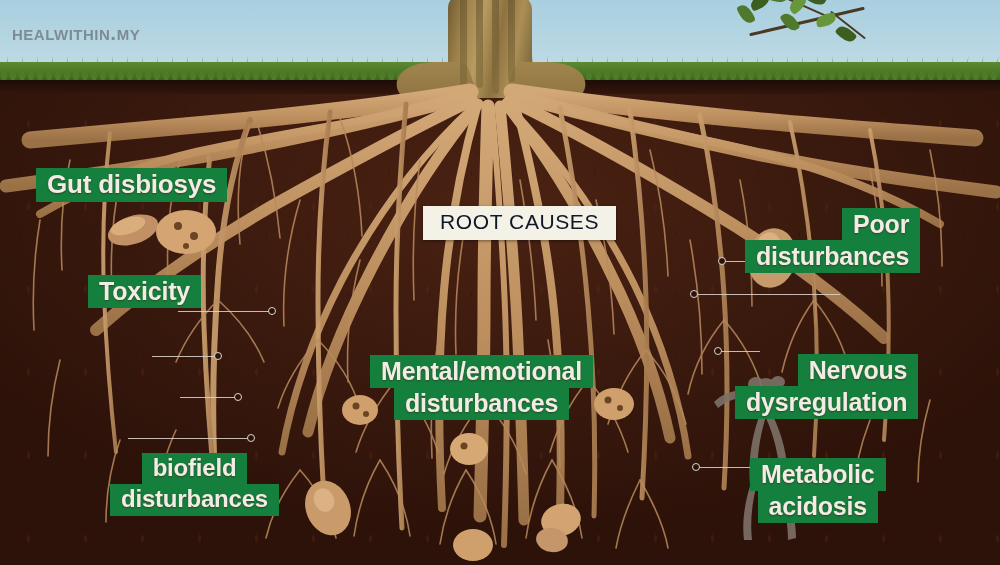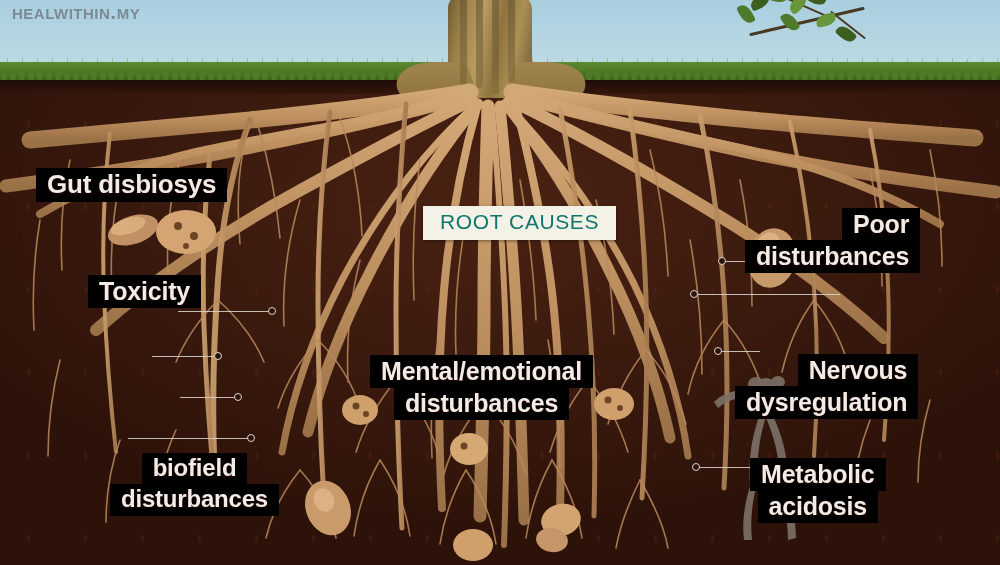--- a/index.html
+++ b/index.html
@@ -87,50 +87,50 @@
     background:#4f7a2c;
   }
   .leaf.dk{background:#3c5f20;}
   .leaf.lt{background:#68963a;}
 
   
   .roots{position:absolute;left:0;top:0;width:1000px;height:565px;}
 
   
   .watermark{
-    position:absolute;left:12px;top:0;
+    position:absolute;left:12px;top:21px;
     font-size:21px;font-weight:bold;letter-spacing:.5px;
     color:rgba(92,96,100,.62);
     font-variant:small-caps;
     text-transform:lowercase;
   }
 
   
   .root-causes{
     position:absolute;left:423px;top:206px;
     background:#f4f1e7;
     padding:4px 17px 6px 17px;
-    color:#0f766e;
+    color:#0f172a;
     font-size:21px;letter-spacing:.6px;
     box-shadow:0 1px 3px rgba(0,0,0,.45);
   }
 
   
   .label{
     position:absolute;
     color:#f3ece6;
     font-weight:bold;
     line-height:1.04;
     letter-spacing:-.2px;
     text-shadow:0 1px 2px rgba(80,0,0,.45);
     pointer-events:auto;
   }
   .label .ln{
     display:table;
-    background:#000000;
+    background:#15803d;
     padding:3px 11px 4px 11px;
     white-space:nowrap;
   }
   .label.multi .ln + .ln{margin-top:-1px;}
   .label.center .ln{margin-left:auto;margin-right:auto;}
   .label.right .ln{margin-left:auto;margin-top:36px;}
 
   
   .conn{position:absolute;height:1px;background:#d9d3cb;opacity:.88;}
   .dot{

